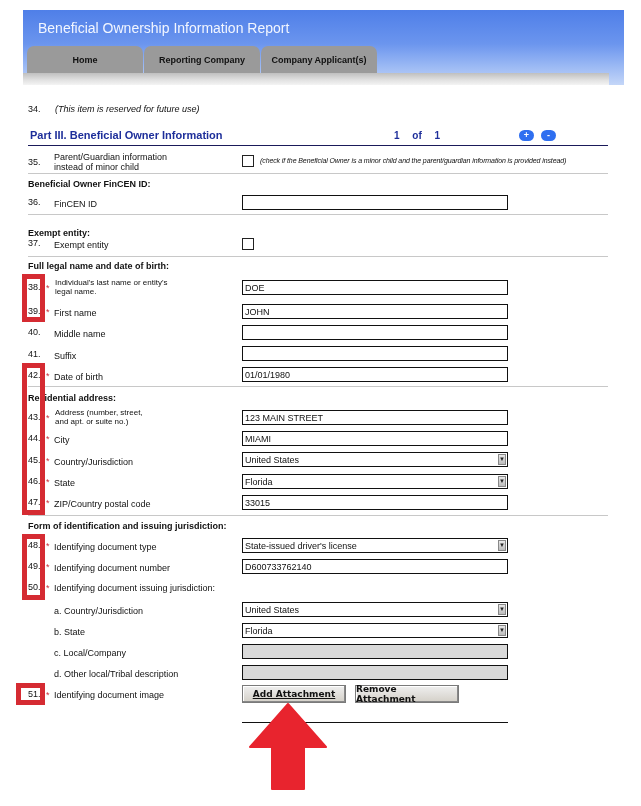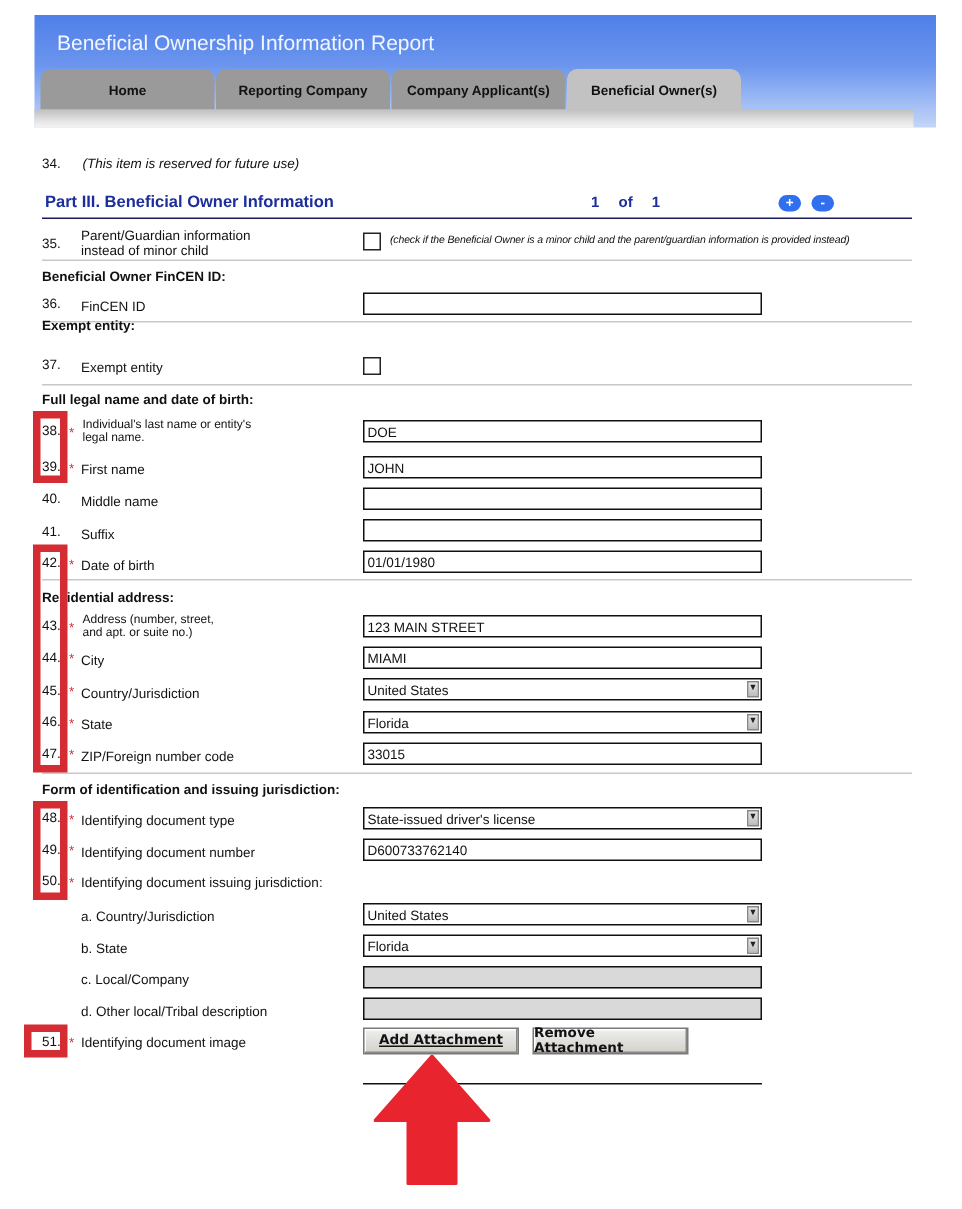--- a/index.html
+++ b/index.html
@@ -71,21 +71,20 @@
   </style>
 </head>
 <body>
 
 <div class="header">
   <div class="app-title">Beneficial Ownership Information Report</div>
   <div class="tabs">
     <div class="tab">Home</div>
     <div class="tab">Reporting Company</div>
     <div class="tab">Company Applicant(s)</div>
-    <div class="tab active">Beneficial Owner(s)</div>
   </div>
   <div class="subbar"></div>
 </div>
 
 <div class="num" style="left:28px; top:104px;">34.</div>
 <div style="position:absolute; left:55px; top:104px; font-style:italic;">(This item is reserved for future use)</div>
 
 <div class="part-title">Part III. Beneficial Owner Information</div>
 <div class="pager">
   <span>1</span>
@@ -108,21 +107,21 @@
 <div class="checkbox" style="top:155px;"></div>
 <div style="position:absolute; left:260px; top:157px; font-style:italic; font-size:7px; letter-spacing:-0.1px;">(check if the Beneficial Owner is a minor child and the parent/guardian information is provided instead)</div>
 <div class="divider" style="top:173px;"></div>
 
 <div class="sec" style="top:179px;">Beneficial Owner FinCEN ID:</div>
 <div class="num" style="left:28px; top:197px;">36.</div>
 <div class="lbl" style="left:54px; top:199px;">FinCEN ID</div>
 <div class="field" style="top:195px;"></div>
 <div class="divider" style="top:214px;"></div>
 
-<div class="sec" style="top:212px;">Exempt entity:</div>
+<div class="sec" style="top:228px;">Exempt entity:</div>
 <div class="num" style="left:28px; top:238px;">37.</div>
 <div class="lbl" style="left:54px; top:240px;">Exempt entity</div>
 <div class="checkbox" style="top:238px;"></div>
 <div class="divider" style="top:256px;"></div>
 
 <div class="sec" style="top:261px;">Full legal name and date of birth:</div>
 
 <div class="num" style="left:28px; top:282px;">38.</div>
 <div class="req" style="left:46px; top:283px;">*</div>
 <div class="lbl" style="left:55px; top:278px; font-size:8px; line-height:9px;">
@@ -176,21 +175,21 @@
 <div class="num" style="left:28px; top:476px;">46.</div>
 <div class="req" style="left:46px; top:477px;">*</div>
 <div class="lbl" style="left:54px; top:478px;">State</div>
 <div class="field select" style="top:474px;">
   <span>Florida</span>
   <span class="arrow">▼</span>
 </div>
 
 <div class="num" style="left:28px; top:497px;">47.</div>
 <div class="req" style="left:46px; top:498px;">*</div>
-<div class="lbl" style="left:54px; top:499px;">ZIP/Foreign number code</div>
+<div class="lbl" style="left:54px; top:499px;">ZIP/Country postal code</div>
 <div class="field" style="top:495px;">33015</div>
 <div class="divider" style="top:515px;"></div>
 
 <div class="sec" style="top:521px;">Form of identification and issuing jurisdiction:</div>
 
 <div class="num" style="left:28px; top:540px;">48.</div>
 <div class="req" style="left:46px; top:541px;">*</div>
 <div class="lbl" style="left:54px; top:542px;">Identifying document type</div>
 <div class="field select" style="top:538px;">
   <span>State-issued driver's license</span>

